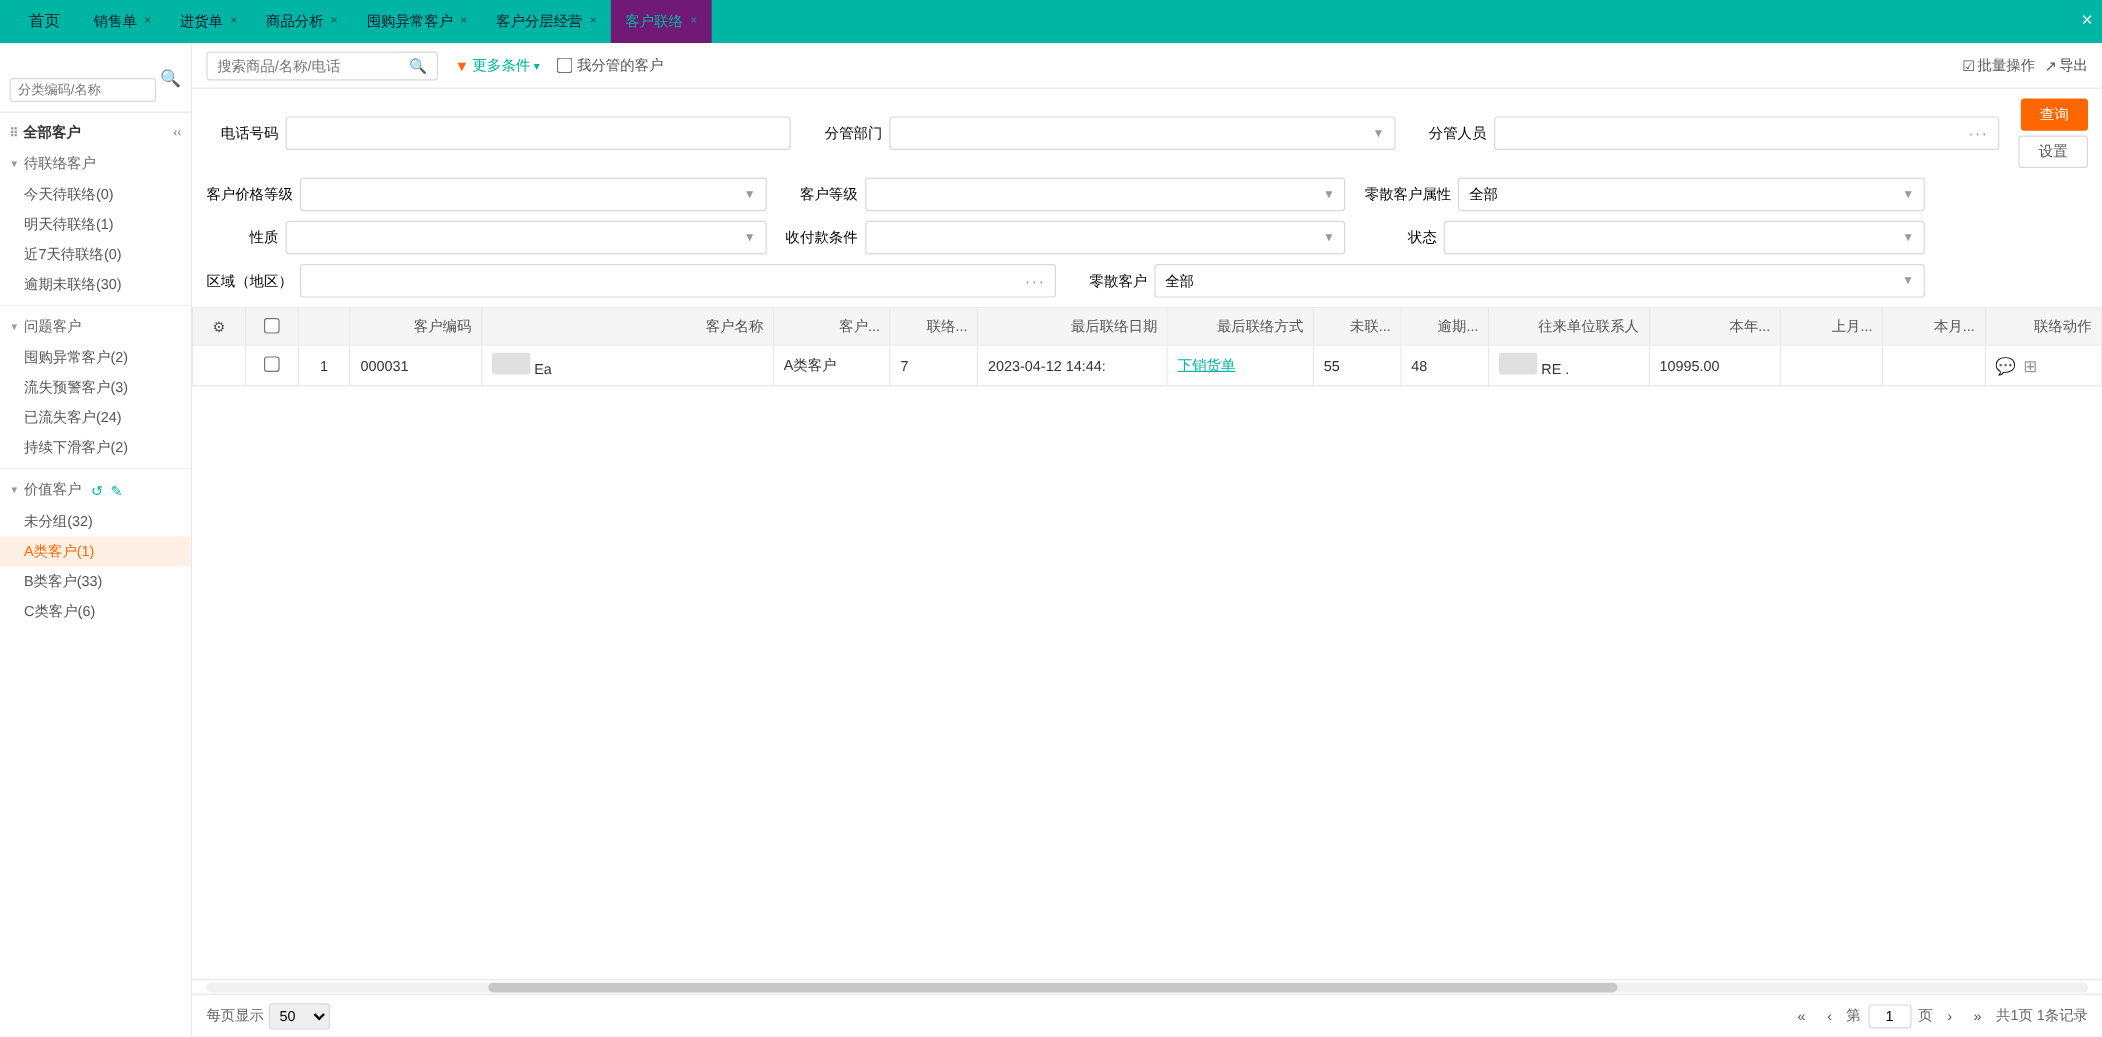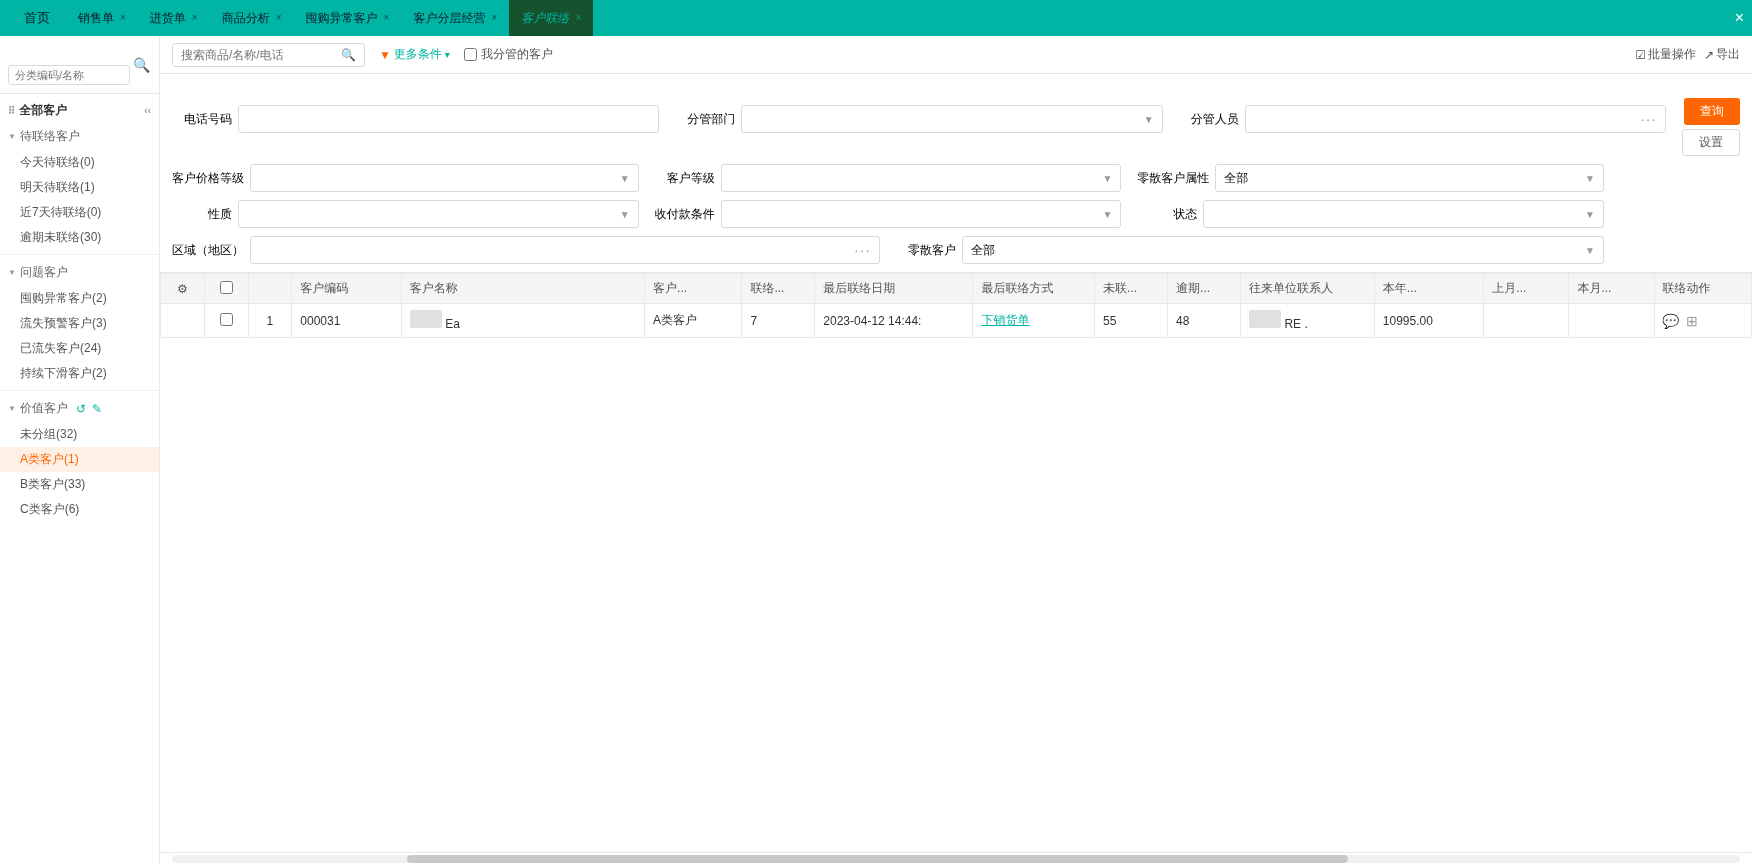--- a/index.html
+++ b/index.html
@@ -9,21 +9,21 @@
     .top-nav {
       display: flex; align-items: center;
       background: #00b5a3; height: 36px; padding: 0 8px;
       color: white;
     }
     .top-nav .nav-item {
       padding: 0 12px; height: 36px; line-height: 36px;
       cursor: pointer; color: #0f172a; display: flex; align-items: center; gap: 6px;
       white-space: nowrap;
     }
-    .top-nav .nav-item.active { background: #14532d; color: #00b5a3; font-style: italic; }
+    .top-nav .nav-item.active { background: #701a75; color: #00b5a3; }
     .top-nav .nav-home { padding: 0 16px; font-size: 13px; }
     .nav-close { font-size: 10px; opacity: 0.7; cursor: pointer; }
     .top-nav-right { margin-left: auto; color: white; cursor: pointer; font-size: 16px; }
 
     
     .main-layout { display: flex; height: calc(864px - 36px); }
 
     
     .sidebar {
       width: 160px; background: white; border-right: 1px solid #e8e8e8;
@@ -104,39 +104,38 @@
       flex: 1; border: 1px solid #d9d9d9; border-radius: 3px;
       padding: 4px 8px; font-size: 12px; outline: none; display: flex;
       align-items: center; justify-content: space-between; cursor: pointer;
       min-height: 28px; background: white;
     }
     .filter-field .field-input .arrow { color: #999; font-size: 10px; }
     .filter-field .field-input.with-dots .dots { color: #999; font-size: 14px; letter-spacing: 1px; }
     .filter-actions {
       display: flex; flex-direction: column; gap: 4px; align-items: flex-end;
       justify-content: center;
-      margin-top: 16px;
     }
     .btn-query {
       background: #ff6600; color: white; border: none; border-radius: 3px;
       padding: 5px 16px; cursor: pointer; font-size: 12px; font-weight: 500;
     }
     .btn-setting {
       background: white; color: #555; border: 1px solid #d9d9d9; border-radius: 3px;
       padding: 4px 16px; cursor: pointer; font-size: 12px;
     }
 
     
     .table-container {
       flex: 1; overflow: auto; background: white; margin: 0;
     }
     table { width: 100%; border-collapse: collapse; table-layout: fixed; }
     thead tr { background: #f5f5f5; }
     th {
-      border: 1px solid #e8e8e8; padding: 6px 8px; text-align: left;
+      border: 1px solid #e8e8e8; padding: 6px 8px; text-align: right;
       color: #555; font-weight: normal; white-space: nowrap; overflow: hidden;
       text-overflow: ellipsis; position: relative;
     }
     td {
       border: 1px solid #e8e8e8; padding: 6px 8px; color: #333;
       white-space: nowrap; overflow: hidden; text-overflow: ellipsis;
     }
     .th-settings { width: 36px; text-align: center; }
     .th-check { width: 36px; text-align: center; }
     .link-text { color: #00b5a3; cursor: pointer; text-decoration: underline; }
@@ -435,15 +434,35 @@
         </tbody>
       </table>
     </div>
 
     <div style="height:12px;background:white;border-top:1px solid #e8e8e8;display:flex;align-items:center;padding:0 12px;">
       <div style="width:100%;height:8px;background:#f0f0f0;border-radius:4px;position:relative;">
         <div style="width:60%;height:8px;background:#c8c8c8;border-radius:4px;position:absolute;left:15%;"></div>
       </div>
     </div>
 
+    <div class="bottom-bar">
+      <div class="page-size-label">
+        <span>每页显示</span>
+        <select class="page-size-select">
+          <option>50</option>
+          <option>100</option>
+          <option>200</option>
+        </select>
+      </div>
+      <div class="pagination">
+        <span class="page-btn">«</span>
+        <span class="page-btn">‹</span>
+        <span>第</span>
+        <input type="text" class="page-input" value="1" style="">
+        <span>页</span>
+        <span class="page-btn">›</span>
+        <span class="page-btn">»</span>
+        <span class="total-records">共1页 1条记录</span>
+      </div>
+    </div>
 
   </div>
 </div>
 
 </body></html>

